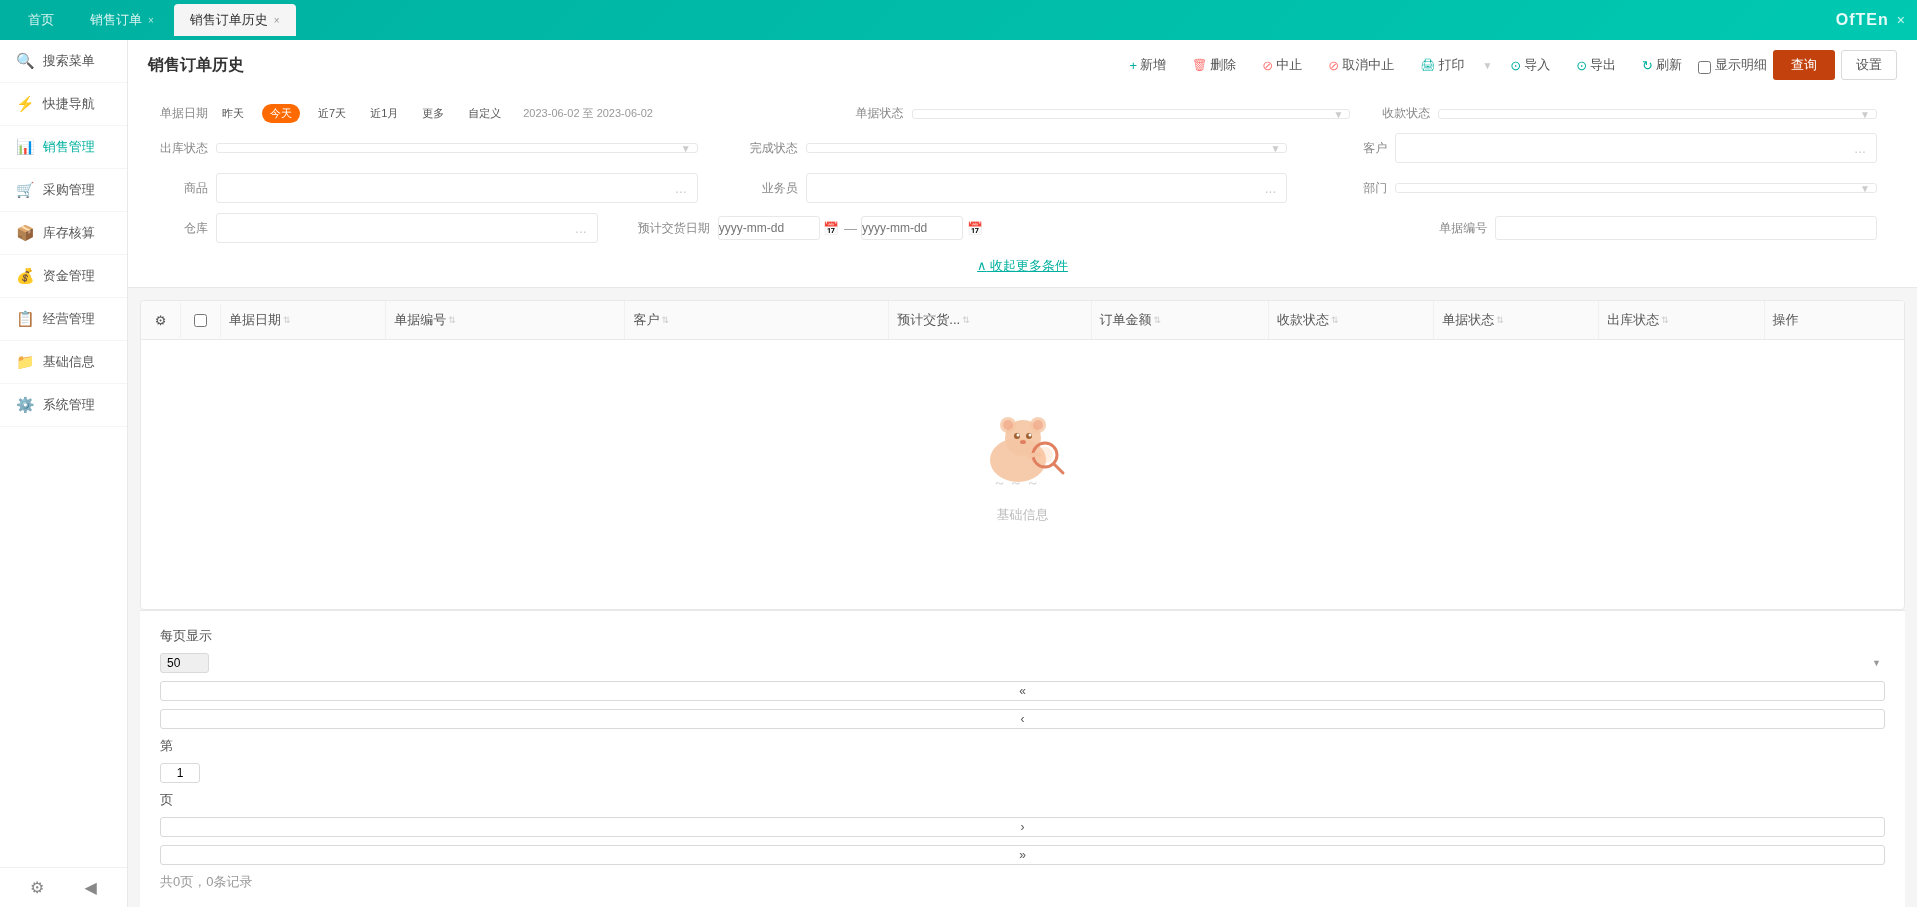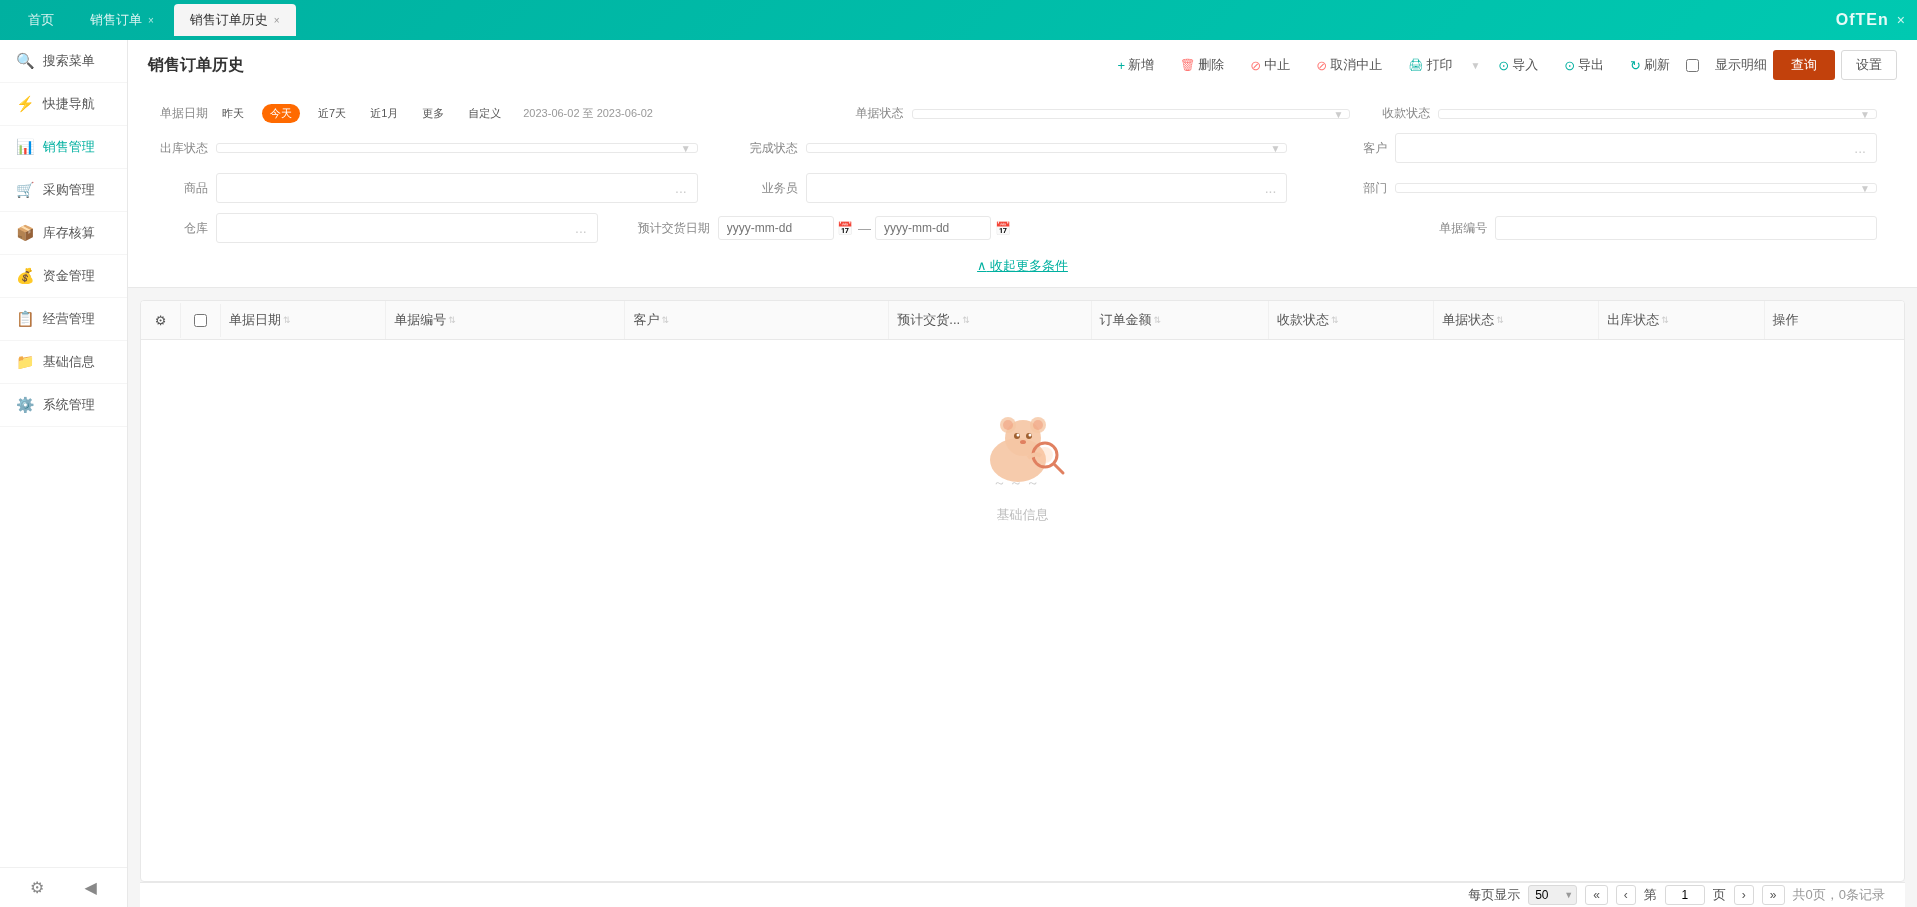--- a/index.html
+++ b/index.html
@@ -106,21 +106,21 @@
     }
     .btn-setting {
       background: #fff;
       color: #555;
       border: 1px solid #d9d9d9;
       padding: 5px 14px;
       border-radius: 3px;
       cursor: pointer;
       font-size: 13px;
     }
-    .checkbox-display { display: flex; align-items: center; gap: 16px; font-size: 12px; color: #555; }
+    .checkbox-display { display: flex; align-items: flex-end; gap: 4px; font-size: 12px; color: #555; }
     .checkbox-display input { cursor: pointer; }
 
     
     .filter-area {
       background: #fff;
       padding: 12px 20px;
       border-bottom: 1px solid #e8e8e8;
     }
     .filter-row { display: flex; align-items: center; gap: 0; margin-bottom: 10px; flex-wrap: wrap; }
     .filter-item { display: flex; align-items: center; flex: 1; min-width: 300px; margin-right: 20px; }
@@ -161,24 +161,24 @@
       padding: 4px 8px;
       font-size: 12px;
       color: #999;
       outline: none;
       flex: 1;
     }
     .date-input-wrapper { display: flex; align-items: center; gap: 4px; flex: 1; }
     .date-input {
       border: 1px solid #e8e8e8;
       border-radius: 3px;
-      padding: 4px 8px;
+      padding: 4px 0;
       font-size: 12px;
       color: #bbb;
-      width: 116px;
+      width: 102px;
     }
     .calendar-icon { color: #ccc; font-size: 13px; cursor: pointer; }
     .dash { color: #999; }
     .collapse-bar {
       text-align: center;
       padding: 4px 0 0 0;
       cursor: pointer;
       color: #00b0a0;
       font-size: 12px;
       text-decoration: underline;
@@ -226,29 +226,29 @@
       width: 100px;
       height: 90px;
       margin-bottom: 16px;
       position: relative;
     }
 
     
     .pagination-bar {
       background: #fff;
       border-top: 1px solid #e8e8e8;
-      padding: 2px 20px;
-      display: flex;
-      align-items: center;
+      padding: 16px 20px;
+      display: flex;
       justify-content: flex-end;
       gap: 8px;
       font-size: 12px;
       color: #555;
       flex-shrink: 0;
       margin: 0 12px;
+      flex-direction: column;
     }
     .page-size-select {
       border: 1px solid #d9d9d9;
       border-radius: 3px;
       padding: 2px 20px 2px 6px;
       font-size: 12px;
       cursor: pointer;
       appearance: none;
       -webkit-appearance: none;
       position: relative;

